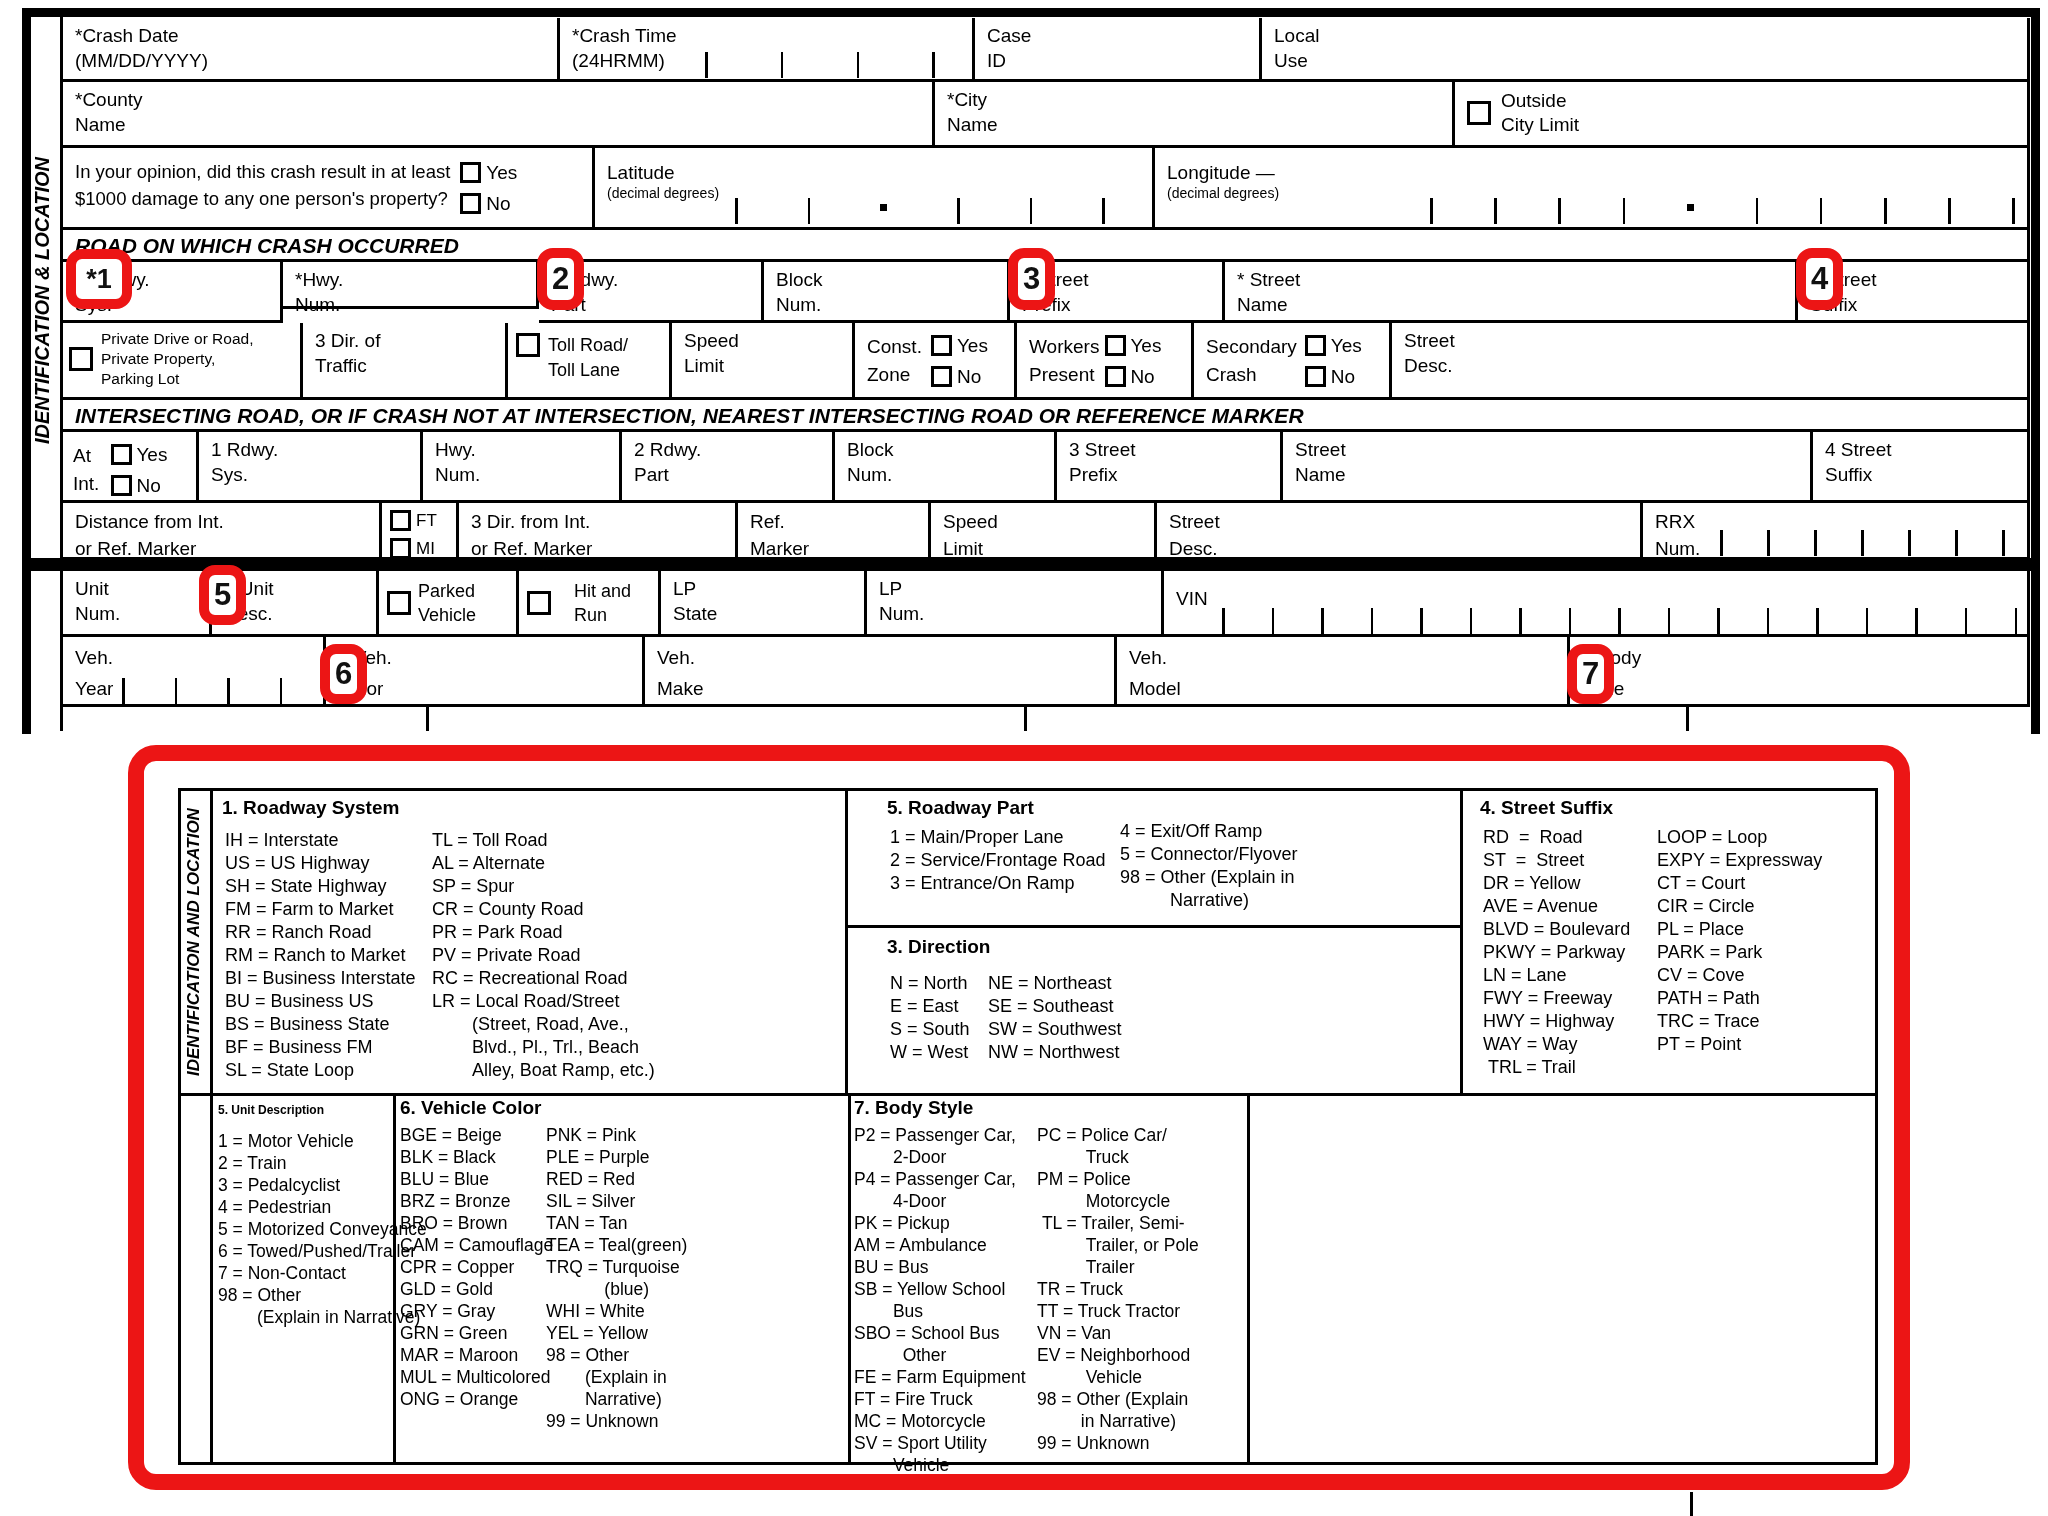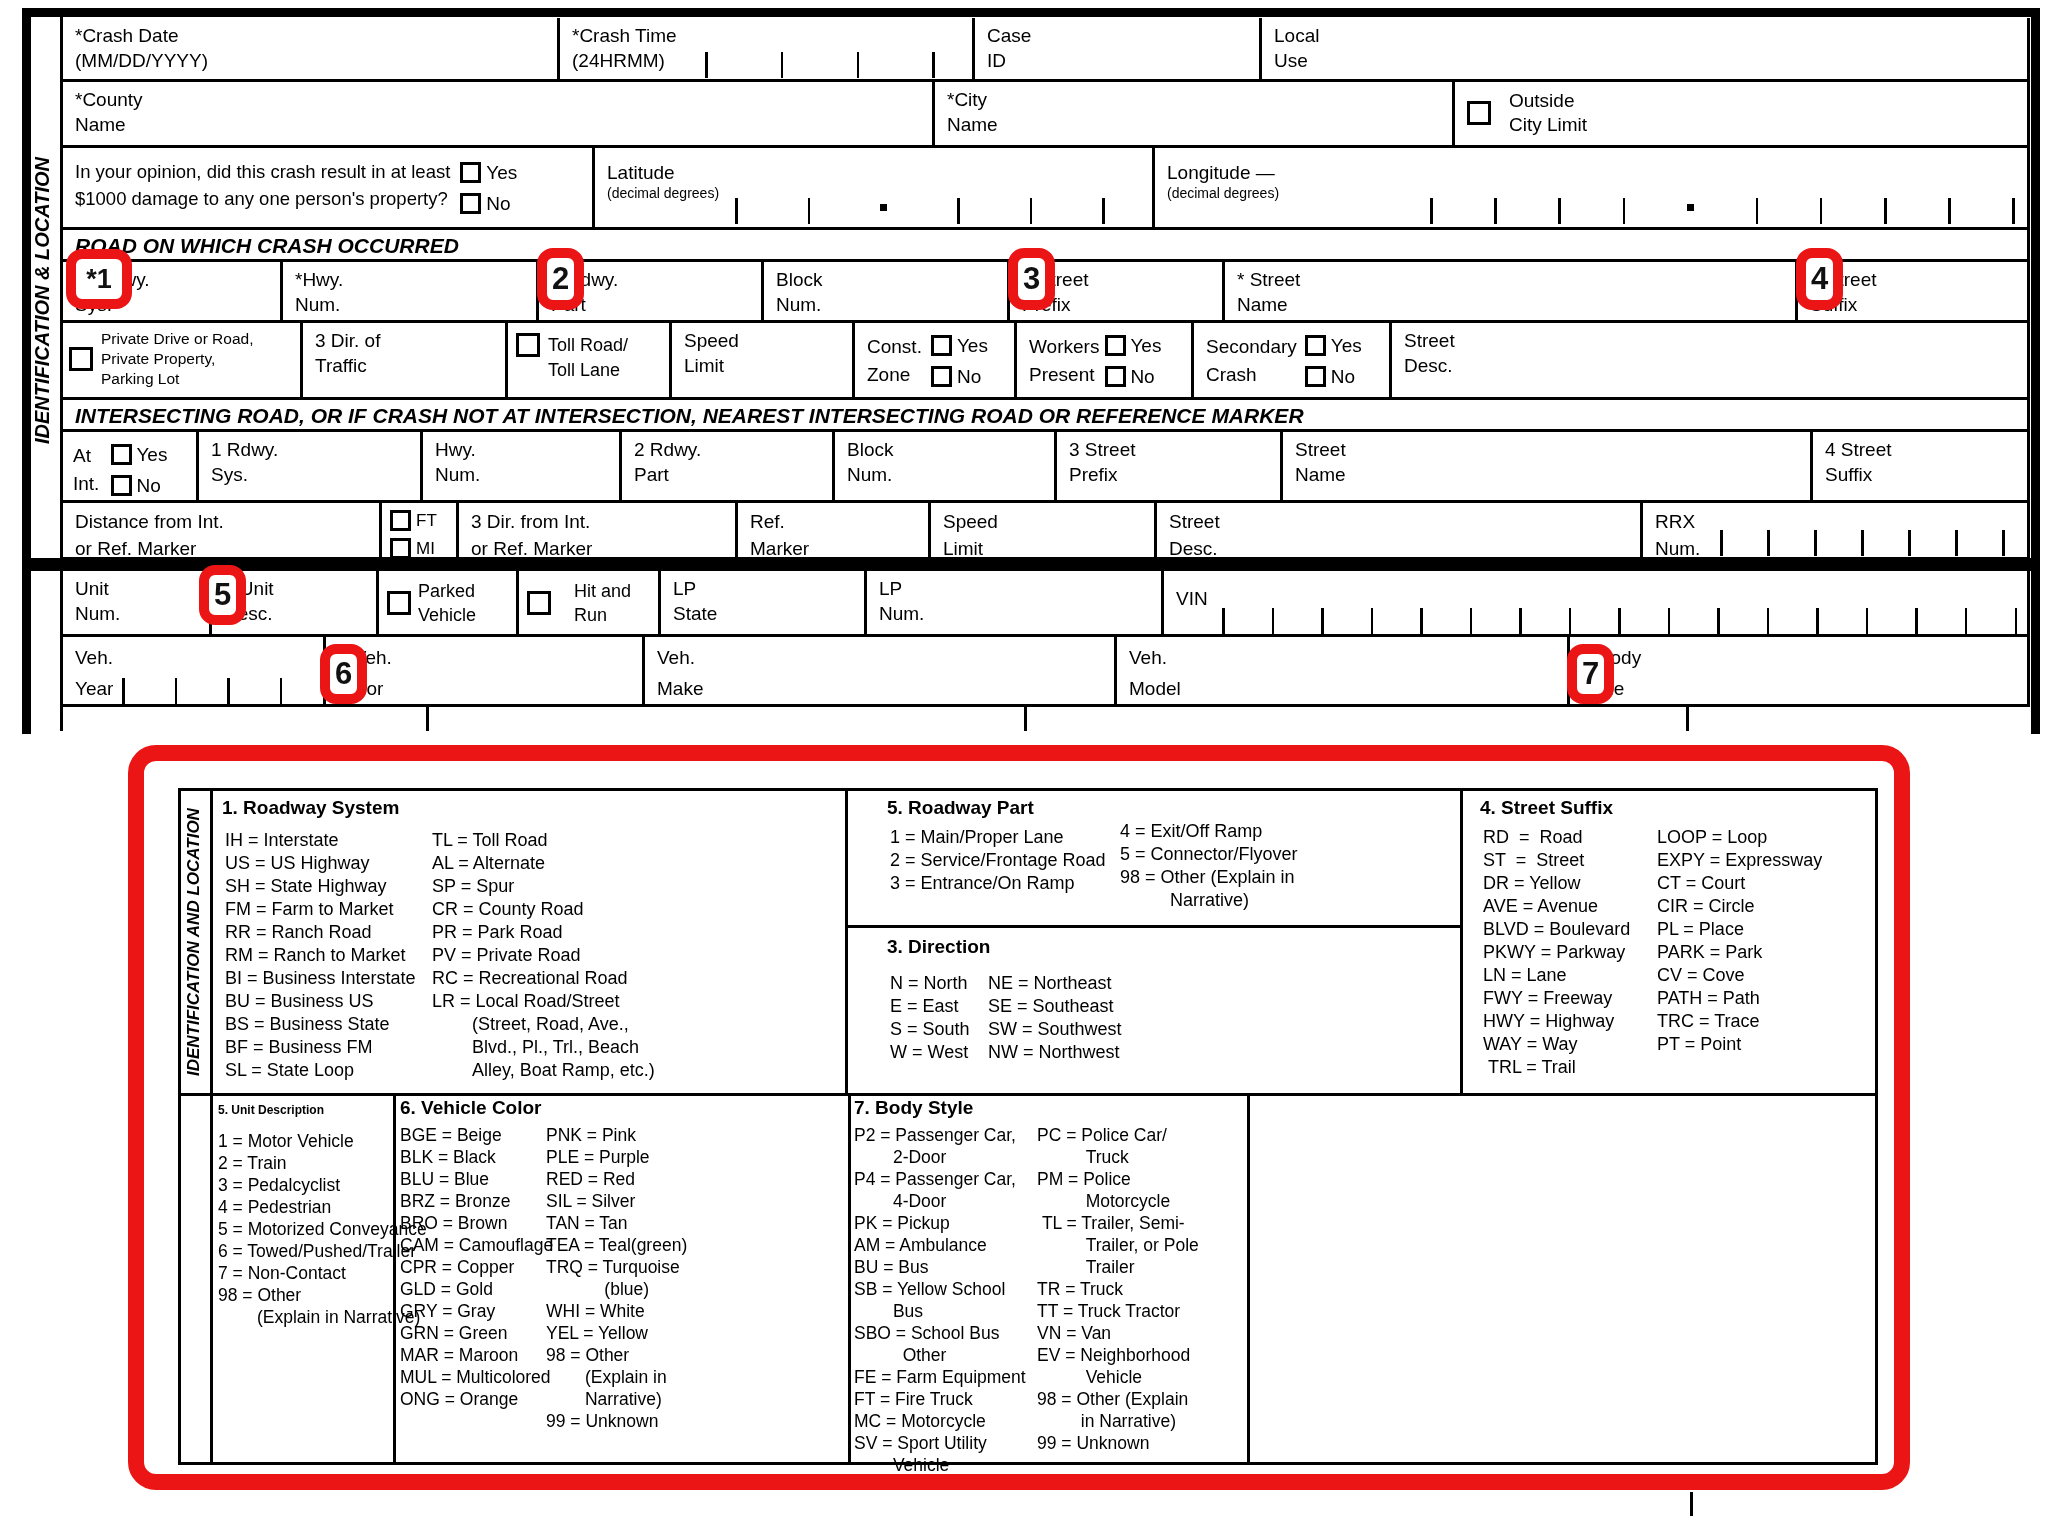--- a/index.html
+++ b/index.html
@@ -7,21 +7,21 @@
           font-family:"Liberation Sans", sans-serif; color:#000; overflow:hidden; }
   .abs { position:absolute; box-sizing:border-box; }
   .cell { position:absolute; box-sizing:border-box; border-right:3px solid #000; border-bottom:3px solid #000;
           padding:5px 0 0 12px; font-size:19px; line-height:25px; background:transparent; }
   .pre { white-space:pre-wrap; }
   .hdr { font-style:italic; font-weight:bold; font-size:21px; padding-top:3px; }
   .sub { font-size:14px; line-height:16px; }
   .bar { position:absolute; background:#000; }
   .cb  { width:24px; height:24px; border:3.5px solid #000; box-sizing:border-box; display:inline-block; background:#fff; flex:none; }
   .cb.sm { width:21px; height:21px; border-width:3px; }
-  .row { display:flex; align-items:center; gap:18px; }
+  .row { display:flex; align-items:center; gap:10px; }
   .ticks { position:absolute; display:flex; justify-content:space-between; align-items:flex-end; }
   .tick { width:2.5px; height:26px; background:#000; }
   .dot  { width:7px; height:7px; background:#000; margin-bottom:13px; }
   .vt { writing-mode:vertical-rl; transform:rotate(180deg); font-weight:bold; font-style:italic;
         text-align:center; display:flex; align-items:center; justify-content:center; }
   .badge { position:absolute; background:#fff; border:10px solid #ec1515; border-radius:16px;
            display:flex; align-items:center; justify-content:center; font-weight:bold;
            font-size:31px; color:#111; z-index:6; box-sizing:border-box; }
   .lgbox { position:absolute; box-sizing:border-box; border:3px solid #000; }
   .ltitle { position:absolute; font-weight:bold; font-size:19px; white-space:pre; }
@@ -110,21 +110,21 @@
       <i class="tick"></i>
       <i class="tick"></i>
       <i class="tick"></i>
       <i class="tick"></i>
   </div>
 
   <div class="cell hdr" style="left:63px;top:230px;width:1967px;height:32px">ROAD ON WHICH CRASH OCCURRED</div>
 
   <div class="cell pre" style="left:63px;top:262px;width:220px;height:61px">*1 Rdwy.
 Sys.</div>
-  <div class="cell pre" style="left:283px;top:262px;width:256px;height:61px">*Hwy.
+  <div class="cell pre" style="left:283px;top:262px;width:256px;height:47px">*Hwy.
 Num.</div>
   <div class="cell pre" style="left:539px;top:262px;width:225px;height:61px">2 Rdwy.
 Part</div>
   <div class="cell pre" style="left:764px;top:262px;width:246px;height:61px">Block
 Num.</div>
   <div class="cell pre" style="left:1010px;top:262px;width:215px;height:61px">3 Street
 Prefix</div>
   <div class="cell pre" style="left:1225px;top:262px;width:573px;height:61px">* Street
 Name</div>
   <div class="cell pre" style="left:1798px;top:262px;width:232px;height:61px">4 Street

